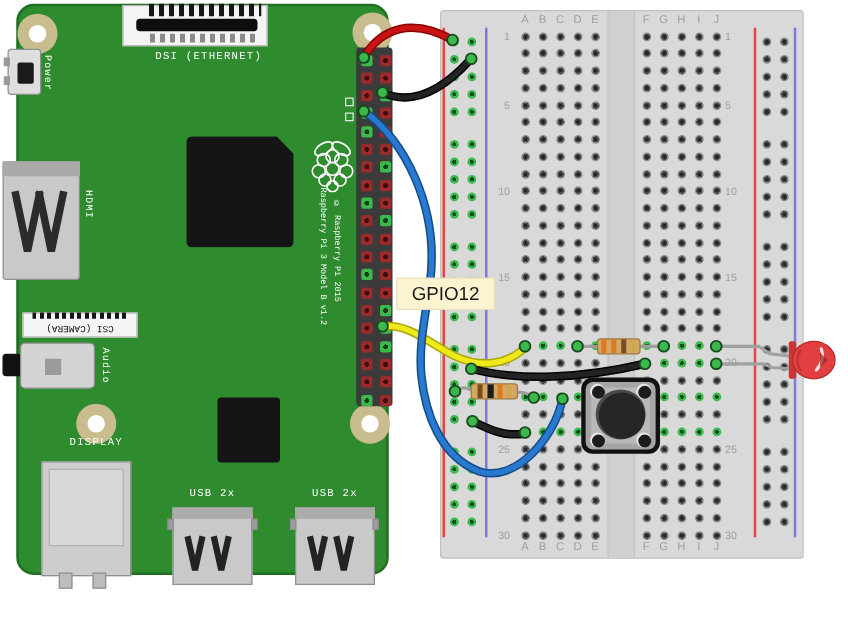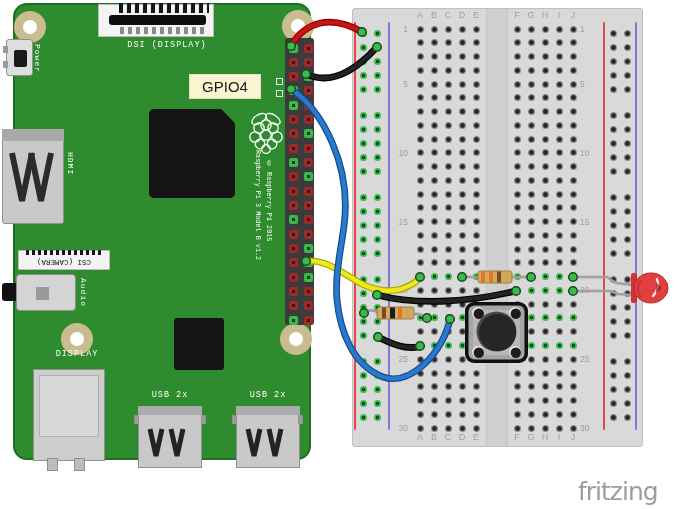--- a/index.html
+++ b/index.html
@@ -512,21 +512,21 @@
     <div class="metal" style="left:-9px;top:34px;width:27px;height:37px;border-radius:3px;background:#dedede;"></div>
     <div style="left:-12px;top:41px;width:5px;height:7px;background:#9a9a9a;"></div>
     <div style="left:-12px;top:56px;width:5px;height:7px;background:#9a9a9a;"></div>
     <div style="left:-1px;top:45px;width:13px;height:17px;background:#1a1a1a;border-radius:2px;"></div>
     <div class="pcb-label vlab" style="left:18px;top:39px;height:44px;font-size:8px;">Power</div>
 
     <div class="white-conn" style="left:83px;top:-1px;width:116px;height:33px;"></div>
     <div style="left:104px;top:-2px;width:90px;height:10px;background:repeating-linear-gradient(90deg,#161616 0 4px,transparent 4px 8px);"></div>
     <div style="left:94px;top:10px;width:97px;height:10px;background:#0e0e0e;border-radius:3px;"></div>
     <div style="left:105px;top:22px;width:86px;height:7px;background:repeating-linear-gradient(90deg,#8a8a8a 0 4px,transparent 4px 8px);"></div>
-    <div class="pcb-label" style="left:90px;top:35px;width:124px;font-size:8.5px;text-align:center;">DSI (DISPLAY)</div>
+    <div class="pcb-label" style="left:90px;top:35px;width:124px;font-size:8.5px;text-align:center;">DSI (ETHERNET)</div>
 
     <div class="metal" style="left:-13px;top:124px;width:62px;height:95px;border-radius:3px;"></div>
     <div style="left:-13px;top:124px;width:62px;height:12px;background:#a9a9a9;"></div>
     <div class="pcb-label vlab" style="left:51px;top:147px;height:44px;font-size:8px;">HDMI</div>
 
     <div class="chip" style="left:134px;top:104px;width:86px;height:89px;clip-path:polygon(0 0,84% 0,100% 16%,100% 100%,0 100%);"></div>
 
     <svg style="left:232px;top:105px;" width="38" height="44" viewBox="0 0 38 44">
       <g fill="none" stroke="#fff" stroke-width="1.3">
         <ellipse cx="12" cy="9" rx="8" ry="4.2" transform="rotate(-32 12 9)"></ellipse>
@@ -726,16 +726,15 @@
         <circle cx="420" cy="346" r="4.3"></circle>
       <circle cx="364" cy="313" r="4.3"></circle>
         <circle cx="427" cy="318" r="4.3"></circle>
       <circle cx="462" cy="277" r="4.3"></circle>
         <circle cx="531" cy="277" r="4.3"></circle>
       <circle cx="573" cy="277" r="4.3"></circle>
         <circle cx="573" cy="291" r="4.3"></circle>
     </g>
   </svg>
 
-  <div class="abs gpio-label" style="left:189px;top:74px;width:70px;height:23px;">GPIO4</div>
-
-  <div class="abs watermark">fritzing</div>
+  <div class="abs gpio-label" style="left:317px;top:222px;width:77px;height:24px;">GPIO12</div>
+
 </div>
 
 </body></html>

